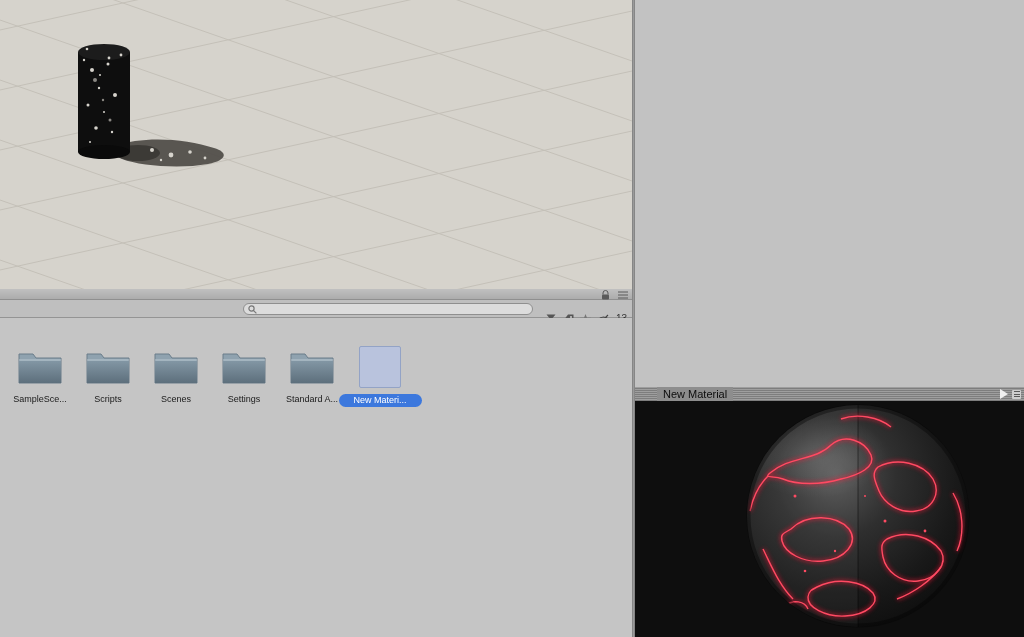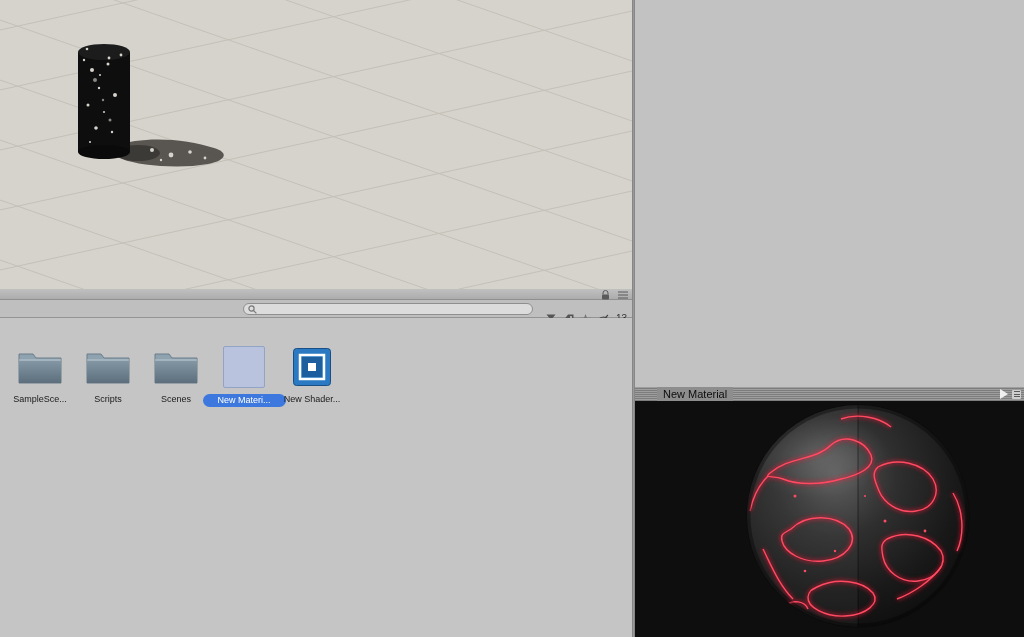--- a/index.html
+++ b/index.html
@@ -221,42 +221,51 @@
       <div class="picon">
         <svg width="46" height="36" viewBox="0 0 46 36">
           <path d="M2,5 h14 l3,4 h25 v25 h-42 z" fill="#8fa2af" stroke="#6b7d8a"></path>
           <path d="M2,12 h42 v22 h-42 z" fill="url(#fgrad)"></path>
           <path d="M2,11 h42" stroke="#b8c6cf"></path>
         </svg>
       </div>
       <div class="plabel">Scenes</div>
     </div>
 
-
+    <div class="pitem">
+      <div class="picon">
+        <svg width="46" height="36" viewBox="0 0 46 36">
+          <path d="M2,5 h14 l3,4 h25 v25 h-42 z" fill="#8fa2af" stroke="#6b7d8a"></path>
+          <path d="M2,12 h42 v22 h-42 z" fill="url(#fgrad)"></path>
+          <path d="M2,11 h42" stroke="#b8c6cf"></path>
+        </svg>
+      </div>
+      <div class="plabel">Settings</div>
+    </div>
+
+    <div class="pitem">
+      <div class="picon">
+        <svg width="46" height="36" viewBox="0 0 46 36">
+          <path d="M2,5 h14 l3,4 h25 v25 h-42 z" fill="#8fa2af" stroke="#6b7d8a"></path>
+          <path d="M2,12 h42 v22 h-42 z" fill="url(#fgrad)"></path>
+          <path d="M2,11 h42" stroke="#b8c6cf"></path>
+        </svg>
+      </div>
+      <div class="plabel">Standard A...</div>
+    </div>
 
 
 
     <div class="pitem">
       <div class="picon">
         <div class="maticon"></div>
       </div>
       <div class="plabel sel">New Materi...</div>
     </div>
 
-    <div class="pitem">
-      <div class="picon">
-        <svg width="38" height="38" viewBox="0 0 38 38">
-          <rect x="0.5" y="0.5" width="37" height="37" rx="3" fill="#2a79c2" stroke="#1a4f86"></rect>
-          <rect x="9" y="9" width="20" height="20" fill="#1d5e9e"></rect>
-          <rect x="7" y="7" width="24" height="24" fill="none" stroke="#ffffff" stroke-width="2.5"></rect>
-          <rect x="15" y="15" width="8" height="8" fill="#ffffff"></rect>
-        </svg>
-      </div>
-      <div class="plabel">New Shader...</div>
-    </div>
 
   </div>
 
   <div class="vdiv"></div>
 
 
   <div class="phead">
     <span class="phead-label">New Material</span>
     <span class="pplay"></span>
     <span class="popt">

